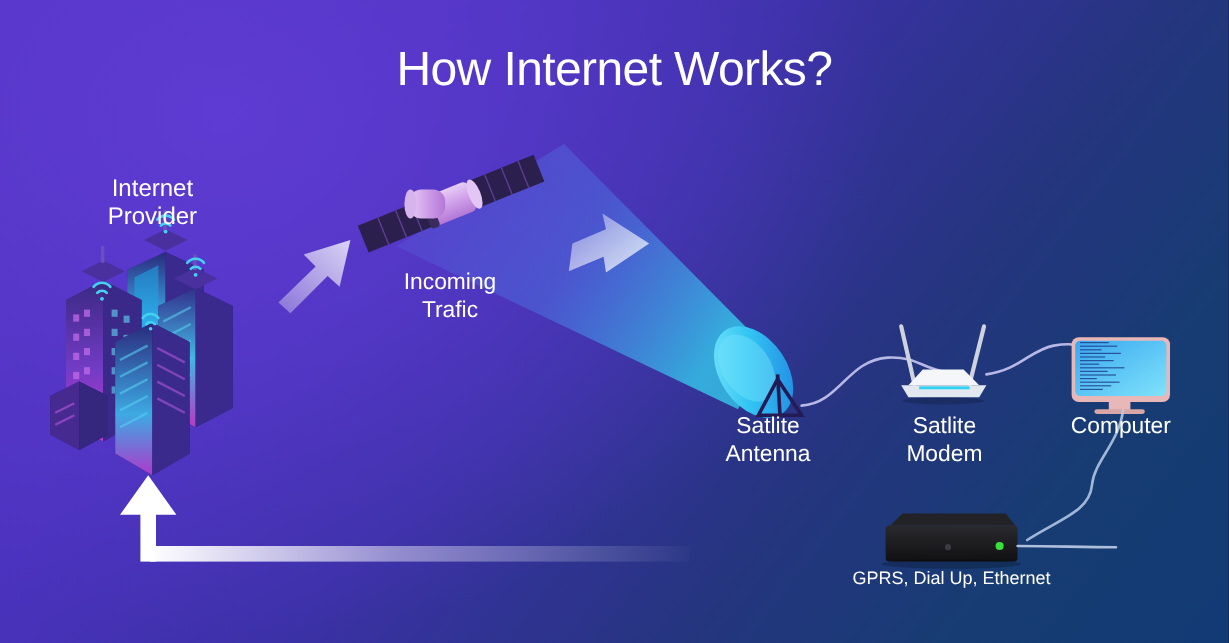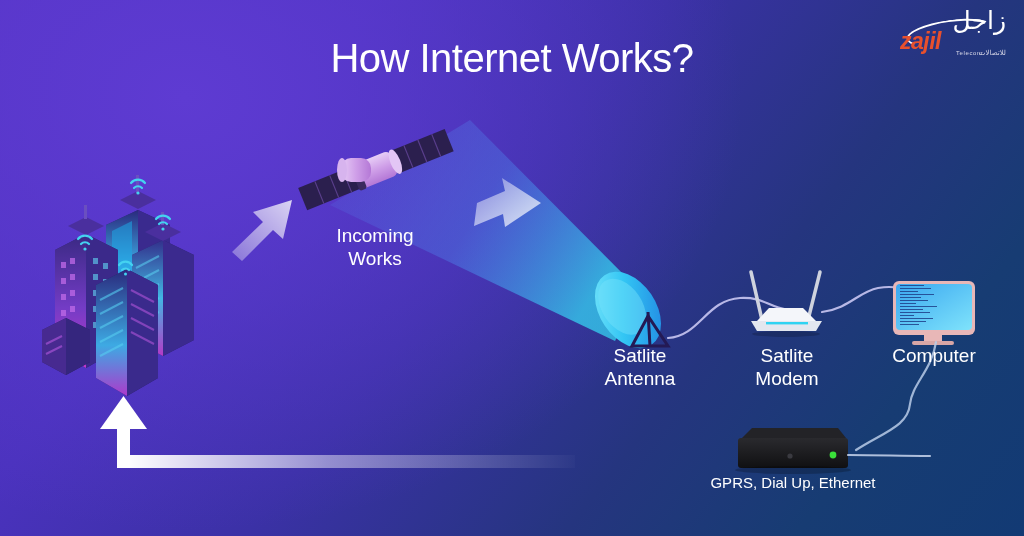--- a/index.html
+++ b/index.html
@@ -379,31 +379,26 @@
       <rect x="738" y="438" width="110" height="30" rx="3" fill="url(#boxGrad)"></rect>
       <circle cx="790" cy="456" r="2.6" fill="#3a3a40"></circle>
       <circle cx="833" cy="455" r="3.4" fill="#3ae03a"></circle>
       <ellipse cx="793" cy="470" rx="58" ry="4" fill="#000000" opacity="0.22"></ellipse>
       <path d="M 848 455 C 880 455 900 456 930 456" fill="none" stroke="#c9d6ee" stroke-width="2.2" stroke-linecap="round" opacity="0.85"></path>
     </g>
   </svg>
 
   <div class="title">How Internet Works?</div>
 
-  <div class="logo">
-    <div class="logo-swoosh"></div>
-    <div class="logo-arabic">زاجل</div>
-    <div class="logo-word">zajil</div>
-    <div class="logo-sub">Telecom</div>
-    <div class="logo-sub-ar">للاتصالات</div>
-  </div>
-
+
+  <div class="provider-label">Internet
+Provider</div>
 
   <div class="caption lg" style="left:300px; top:224px; width:150px;">Incoming
-Works</div>
+Trafic</div>
 
   <div class="caption lg" style="left:572px; top:344px; width:136px;">Satlite
 Antenna</div>
 
   <div class="caption lg" style="left:722px; top:344px; width:130px;">Satlite
 Modem</div>
 
   <div class="caption lg" style="left:874px; top:344px; width:120px;">Computer</div>
 
   <div class="caption" style="left:688px; top:474px; width:210px; font-size:15px;">GPRS, Dial Up, Ethernet</div>

